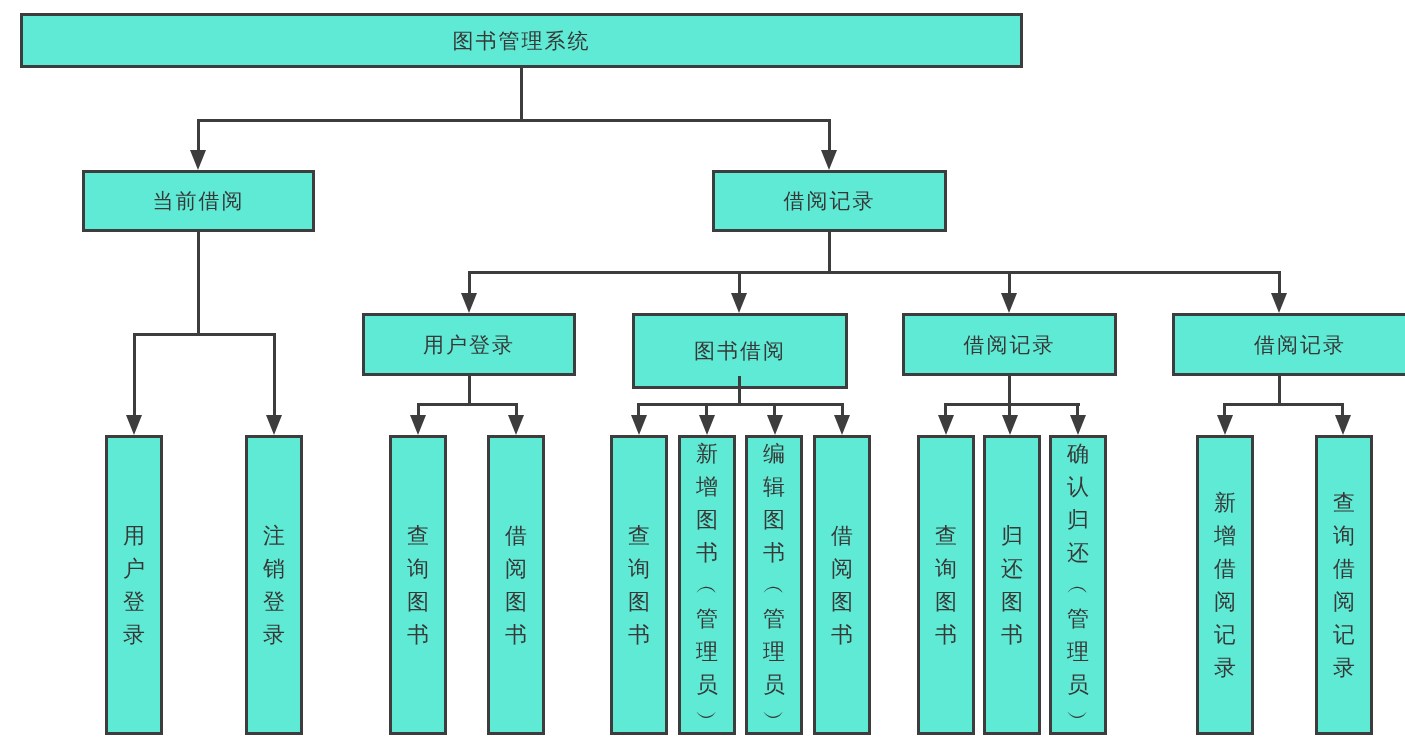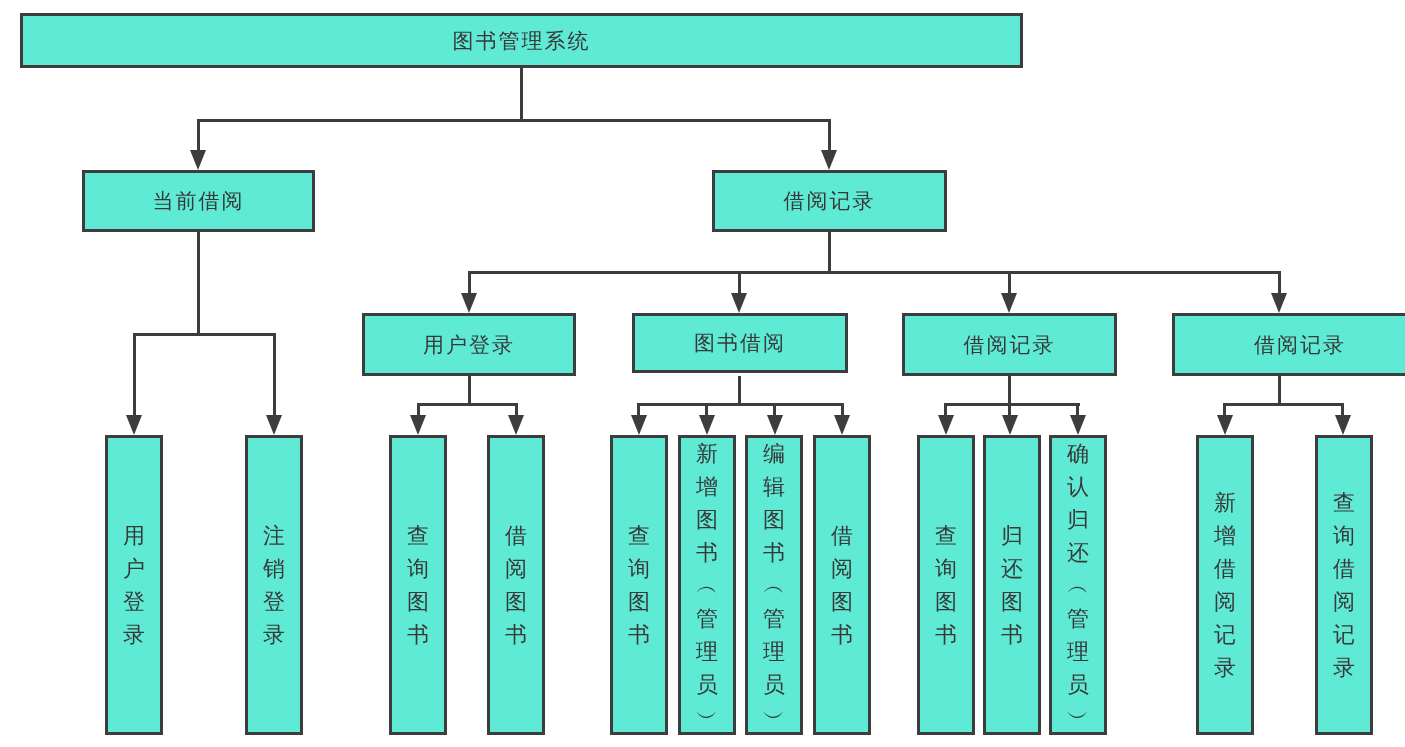--- a/index.html
+++ b/index.html
@@ -81,21 +81,21 @@
   <div class="vline" style="left:738px;top:271px;height:22px;"></div>
   <div class="arrow" style="left:731px;top:293px;"></div>
   <div class="vline" style="left:1008px;top:271px;height:22px;"></div>
   <div class="arrow" style="left:1001px;top:293px;"></div>
   <div class="vline" style="left:1278px;top:271px;height:22px;"></div>
   <div class="arrow" style="left:1271px;top:293px;"></div>
 
   <div class="node hnode" style="left:362px;top:313px;width:214px;height:63px;">
     <span>用户登录</span>
   </div>
-  <div class="node hnode" style="left:632px;top:313px;width:216px;height:60px;">
+  <div class="node hnode" style="left:632px;top:313px;width:216px;height:76px;">
     <span>图书借阅</span>
   </div>
   <div class="node hnode" style="left:902px;top:313px;width:215px;height:63px;">
     <span>借阅记录</span>
   </div>
   <div class="node hnode" style="left:1172px;top:313px;width:256px;height:63px;">
     <span>借阅记录</span>
   </div>
 
   <div class="vline" style="left:468px;top:376px;height:29px;"></div>

